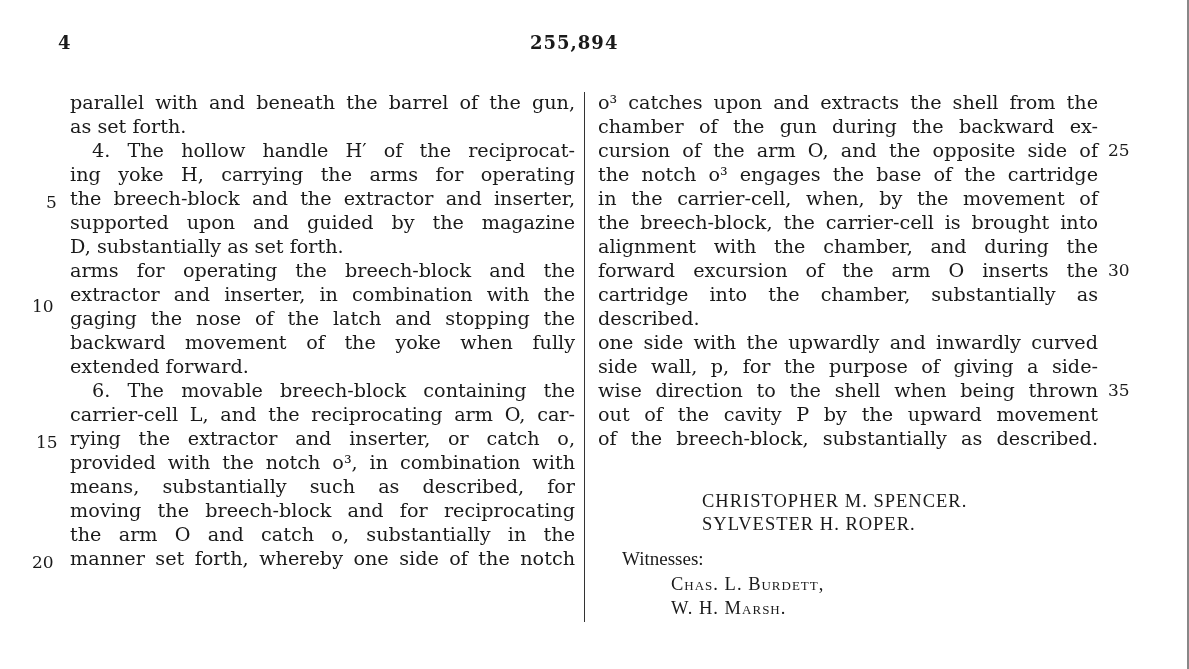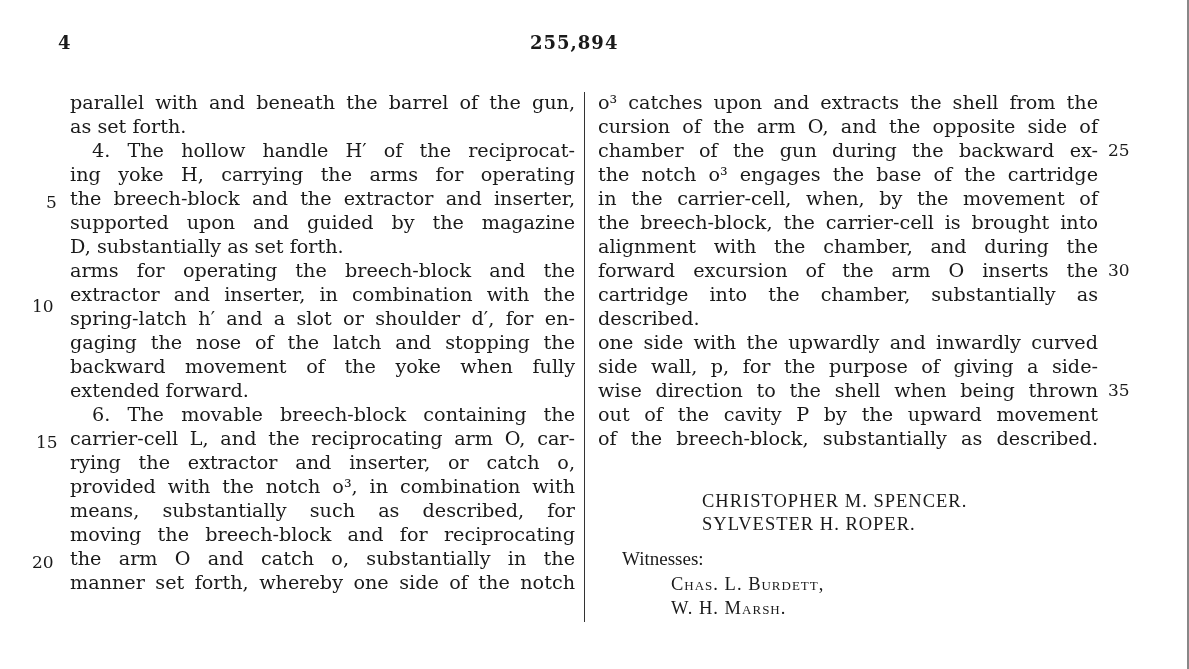--- a/index.html
+++ b/index.html
@@ -34,40 +34,39 @@
 <div class="col col-left">
   <span class="line">parallel with and beneath the barrel of the gun,</span>
   <span class="line last">as set forth.</span>
   <span class="line indent">4. The hollow handle H′ of the reciprocat-</span>
   <span class="line">ing yoke H, carrying the arms for operating</span>
   <span class="line">the breech-block and the extractor and inserter,</span>
   <span class="line">supported upon and guided by the magazine</span>
   <span class="line last">D, substantially as set forth.</span>
   <span class="line">arms for operating the breech-block and the</span>
   <span class="line">extractor and inserter, in combination with the</span>
-  <span class="line">spring-latch h′ and a slot or shoulder d′, for en-</span>
   <span class="line">gaging the nose of the latch and stopping the</span>
   <span class="line">backward movement of the yoke when fully</span>
   <span class="line last">extended forward.</span>
   <span class="line indent">6. The movable breech-block containing the</span>
   <span class="line">carrier-cell L, and the reciprocating arm O, car-</span>
   <span class="line">rying the extractor and inserter, or catch o,</span>
   <span class="line">provided with the notch o³, in combination with</span>
   <span class="line">means, substantially such as described, for</span>
   <span class="line">moving the breech-block and for reciprocating</span>
   <span class="line">the arm O and catch o, substantially in the</span>
   <span class="line">manner set forth, whereby one side of the notch</span>
 </div>
 
 <div class="divider"></div>
 
 <div class="col col-right">
   <span class="line">o³ catches upon and extracts the shell from the</span>
+  <span class="line">chamber of the gun during the backward ex-</span>
   <span class="line">cursion of the arm O, and the opposite side of</span>
-  <span class="line">chamber of the gun during the backward ex-</span>
   <span class="line">the notch o³ engages the base of the cartridge</span>
   <span class="line">in the carrier-cell, when, by the movement of</span>
   <span class="line">the breech-block, the carrier-cell is brought into</span>
   <span class="line">alignment with the chamber, and during the</span>
   <span class="line">forward excursion of the arm O inserts the</span>
   <span class="line">cartridge into the chamber, substantially as</span>
   <span class="line last">described.</span>
   <span class="line">one side with the upwardly and inwardly curved</span>
   <span class="line">side wall, p, for the purpose of giving a side-</span>
   <span class="line">wise direction to the shell when being thrown</span>

